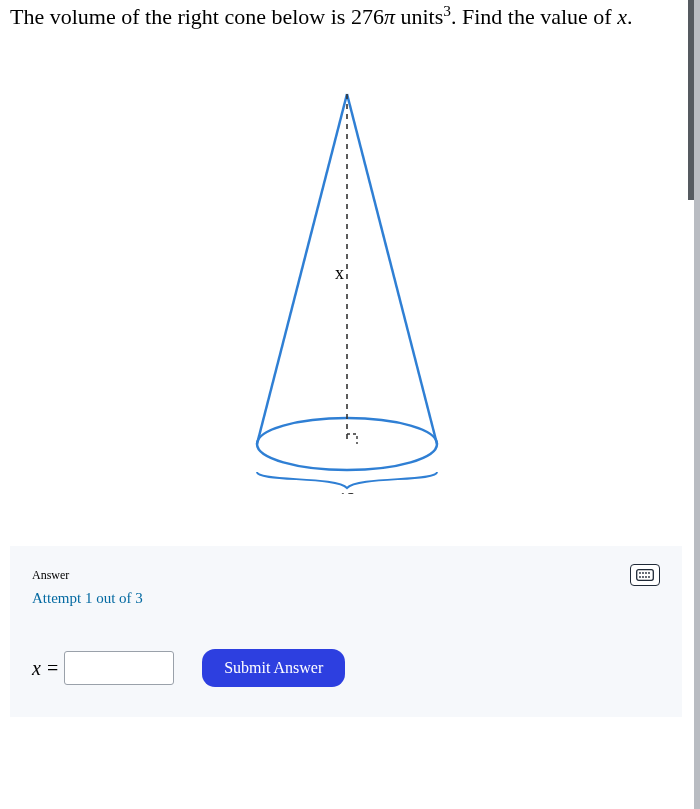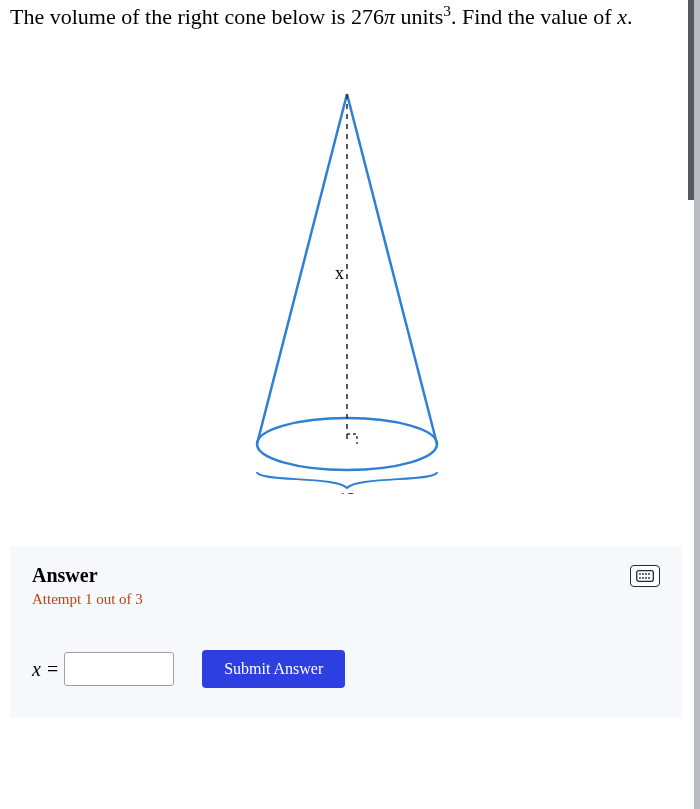--- a/index.html
+++ b/index.html
@@ -40,34 +40,34 @@
     background: #f6f8fb;
     padding: 18px 22px 30px 22px;
   }
   .answer-hdr {
     display: flex;
     justify-content: space-between;
     align-items: center;
   }
   .answer-title {
     font-family: Georgia, serif;
-    font-weight: bold;
-    font-size: 20px;
+    font-weight: normal;
+    font-size: 12px;
   }
   .kbd-btn {
     width: 30px; height: 22px;
     border: 1.5px solid #1f2937;
     border-radius: 4px;
     display: flex; align-items: center; justify-content: center;
     cursor: pointer;
     background: #fff;
   }
   .attempt {
     font-family: Georgia, serif;
-    color: #c2410c;
+    color: #0369a1;
     font-size: 15px;
     margin-top: 4px;
   }
   .input-row {
     display: flex;
     align-items: center;
     gap: 28px;
     margin-top: 42px;
   }
   .xeq {
@@ -84,21 +84,21 @@
     border: 1px solid #9aa1aa;
     border-radius: 3px;
     font-size: 16px;
     padding: 2px 6px;
     background: #fff;
   }
   .submit {
     background: #2d3fe0;
     color: #fff;
     border: none;
-    border-radius: 4px;
+    border-radius: 13px;
     font-family: Georgia, serif;
     font-size: 16px;
     padding: 10px 22px;
     cursor: pointer;
   }
 </style>
 </head>
 <body>
 
 <div class="scroll-thumb"></div>

